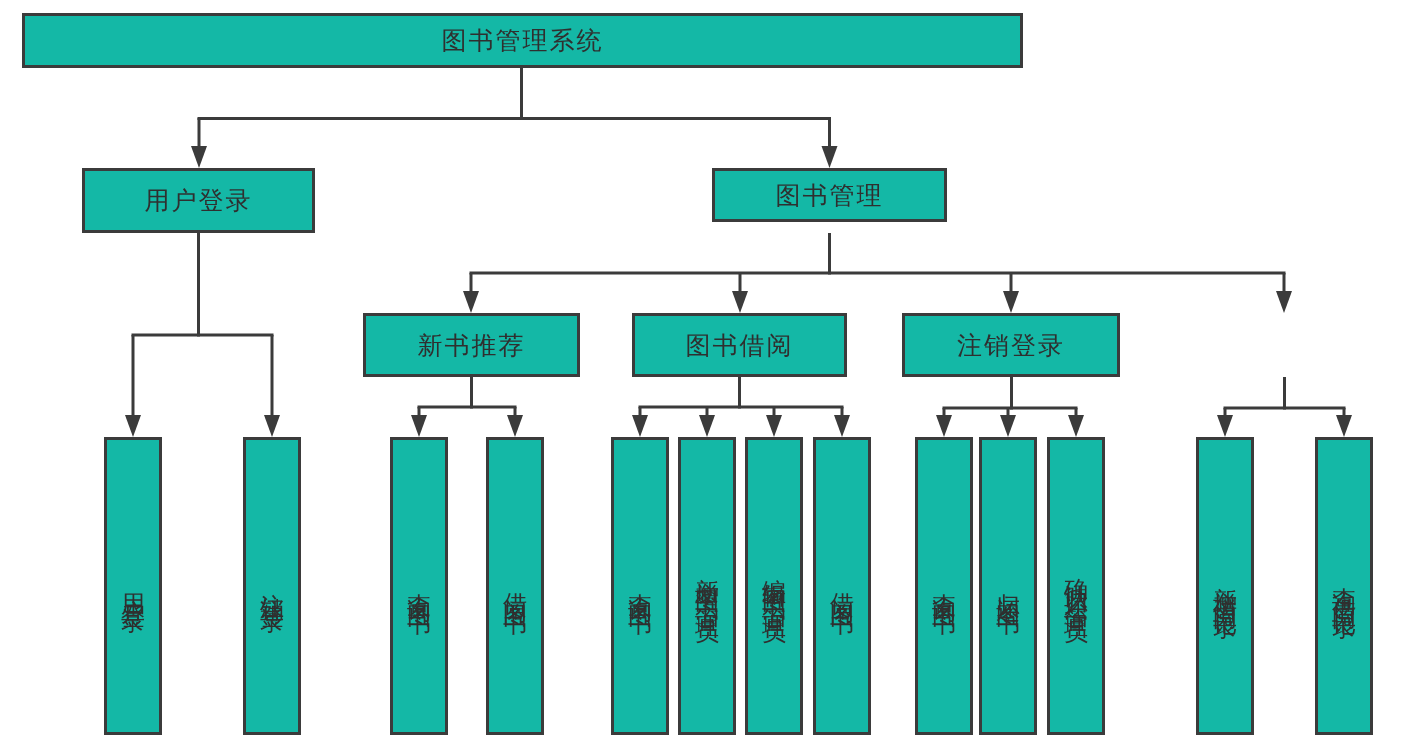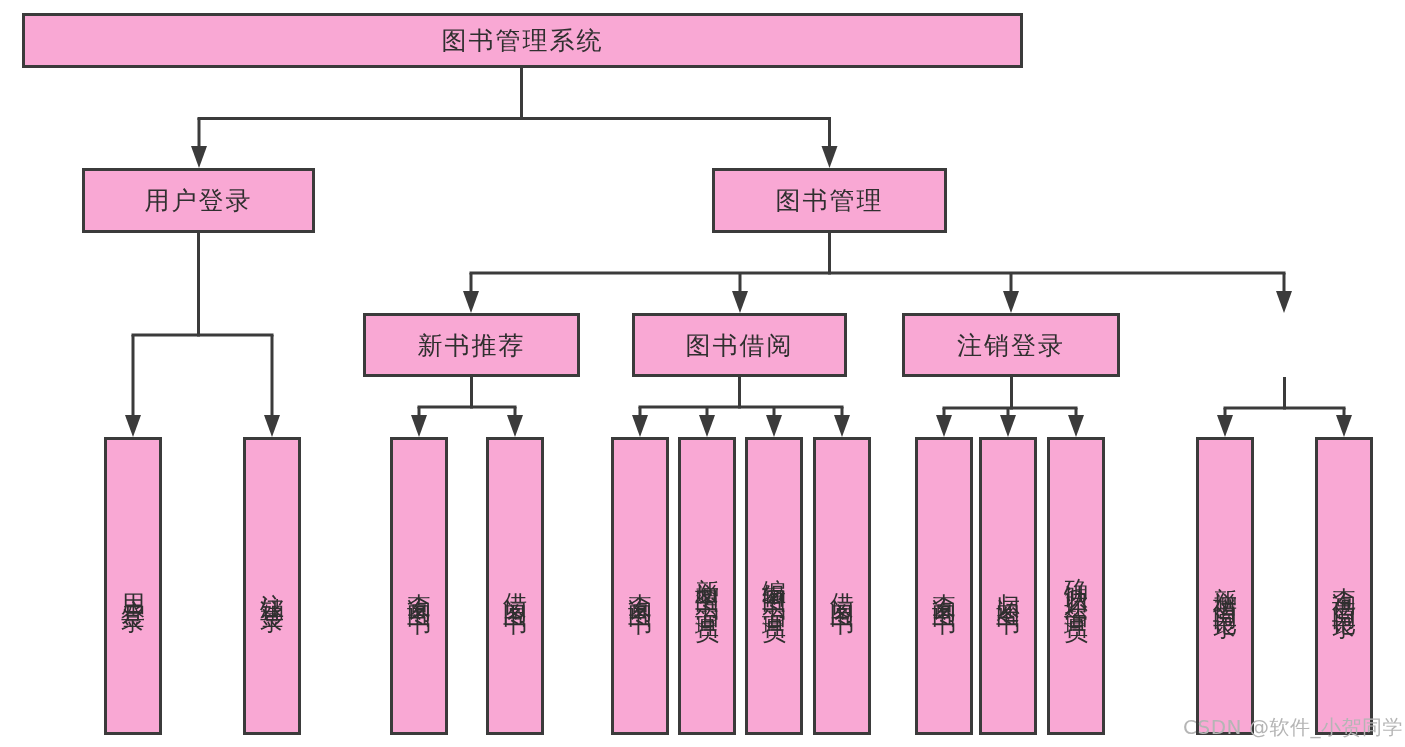--- a/index.html
+++ b/index.html
@@ -11,21 +11,21 @@
     font-family:"DejaVu Sans","Liberation Sans",sans-serif;
     color:#2e2e2e;
   }
   #connectors{position:absolute;left:0;top:0;width:1405px;height:747px;}
   #connectors path{stroke:#3b3b3b;stroke-width:3;fill:none;}
   #connectors polygon{fill:#3b3b3b;stroke:none;}
   .node{
     position:absolute;
     box-sizing:border-box;
     border:3px solid #3b3b3b;
-    background:#f9a8d4;
+    background:#14b8a6;
     display:flex;align-items:center;justify-content:center;
     text-align:center;
   }
   .hlabel{font-size:25px;letter-spacing:2px;white-space:nowrap;color:#2f2f2f;}
   .vnode span{
     writing-mode:vertical-rl;
     text-orientation:mixed;
     font-size:24px;
     letter-spacing:6px;
     line-height:1;
@@ -123,21 +123,21 @@
     </g>
   </svg>
 
   <div class="node" style="left:22px;top:13px;width:1001px;height:55px;">
     <span class="hlabel">图书管理系统</span>
   </div>
 
   <div class="node" style="left:82px;top:168px;width:233px;height:65px;">
     <span class="hlabel">用户登录</span>
   </div>
-  <div class="node" style="left:712px;top:168px;width:235px;height:65px;">
+  <div class="node" style="left:712px;top:168px;width:235px;height:54px;">
     <span class="hlabel">图书管理</span>
   </div>
 
   <div class="node" style="left:363px;top:313px;width:217px;height:64px;">
     <span class="hlabel">新书推荐</span>
   </div>
   <div class="node" style="left:632px;top:313px;width:215px;height:64px;">
     <span class="hlabel">图书借阅</span>
   </div>
   <div class="node" style="left:902px;top:313px;width:218px;height:64px;">
@@ -181,15 +181,14 @@
     <span>确认归还（管理员）</span>
   </div>
 
   <div class="node vnode" style="left:1196px;top:437px;width:58px;height:298px;">
     <span>新增借阅记录</span>
   </div>
   <div class="node vnode" style="left:1315px;top:437px;width:58px;height:298px;">
     <span>查询借阅记录</span>
   </div>
 
-  <div id="watermark">CSDN @软件_小贺同学</div>
 
 </div>
 
 </body></html>

